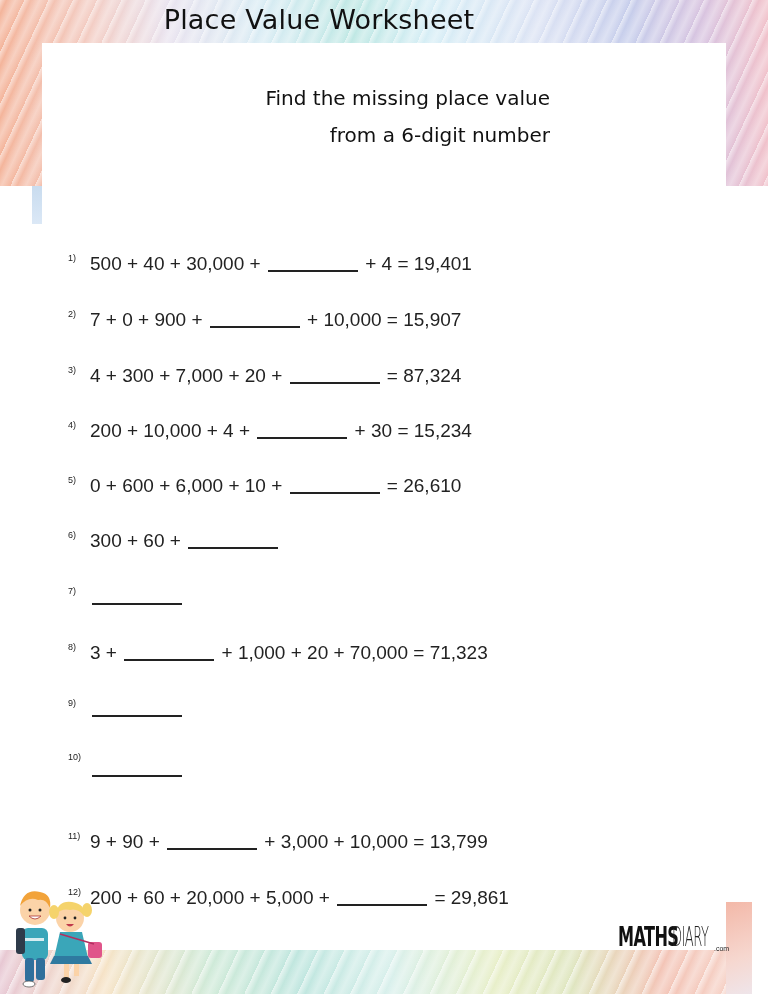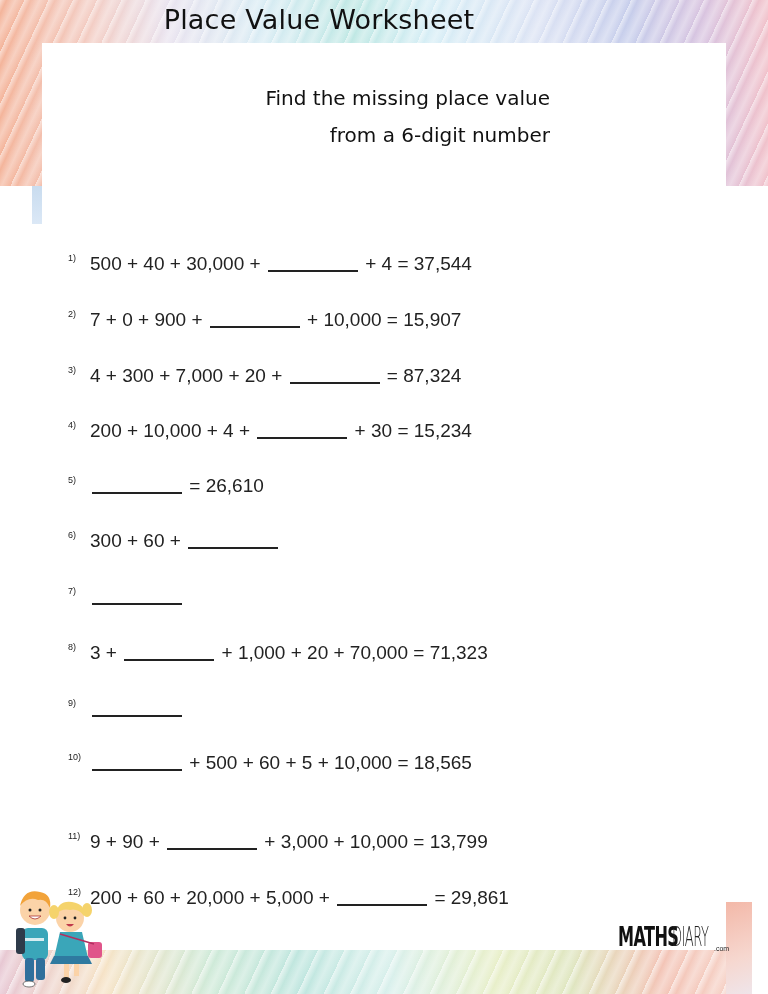--- a/index.html
+++ b/index.html
@@ -86,21 +86,21 @@
 <div class="white-panel"></div>
 
 <div class="page-title">Place Value Worksheet</div>
 <div class="subtitle l1">Find the missing place value</div>
 <div class="subtitle l2">from a 6-digit number</div>
 
 <div class="question" style="top:252px;">
   <span class="q-num">1)</span>
   <span class="q-text">500 + 40 + 30,000 + </span>
   <span class="blank"></span>
-  <span class="q-text"> + 4 = 37,544</span>
+  <span class="q-text"> + 4 = 19,401</span>
 </div>
 <div class="question" style="top:308px;">
   <span class="q-num">2)</span>
   <span class="q-text">7 + 0 + 900 + </span>
   <span class="blank"></span>
   <span class="q-text"> + 10,000 = 15,907</span>
 </div>
 <div class="question" style="top:364px;">
   <span class="q-num">3)</span>
   <span class="q-text">4 + 300 + 7,000 + 20 + </span>
@@ -108,20 +108,21 @@
   <span class="q-text"> = 87,324</span>
 </div>
 <div class="question" style="top:419px;">
   <span class="q-num">4)</span>
   <span class="q-text">200 + 10,000 + 4 + </span>
   <span class="blank"></span>
   <span class="q-text"> + 30 = 15,234</span>
 </div>
 <div class="question" style="top:474px;">
   <span class="q-num">5)</span>
+  <span class="q-text">0 + 600 + 6,000 + 10 + </span>
   <span class="blank"></span>
   <span class="q-text"> = 26,610</span>
 </div>
 <div class="question" style="top:529px;">
   <span class="q-num">6)</span>
   <span class="q-text">300 + 60 + </span>
   <span class="blank"></span>
 </div>
 <div class="question" style="top:585px;">
   <span class="q-num">7)</span>
@@ -132,25 +133,24 @@
   <span class="q-num">8)</span>
   <span class="q-text">3 + </span>
   <span class="blank"></span>
   <span class="q-text"> + 1,000 + 20 + 70,000 = 71,323</span>
 </div>
 <div class="question" style="top:697px;">
   <span class="q-num">9)</span>
   <span class="q-text"></span>
   <span class="blank"></span>
 </div>
-<div class="question" style="top:751px;">
+<div class="question" style="top:751px;align-items:center;">
   <span class="q-num">10)</span>
   <span class="q-text"></span>
   <span class="blank"></span>
-  <span class="q-text"> + 500 + 60 + 5 + 10,000 = 18,565</span>
 </div>
 <div class="question" style="top:830px;">
   <span class="q-num">11)</span>
   <span class="q-text">9 + 90 + </span>
   <span class="blank"></span>
   <span class="q-text"> + 3,000 + 10,000 = 13,799</span>
 </div>
 <div class="question" style="top:886px;">
   <span class="q-num">12)</span>
   <span class="q-text">200 + 60 + 20,000 + 5,000 + </span>

